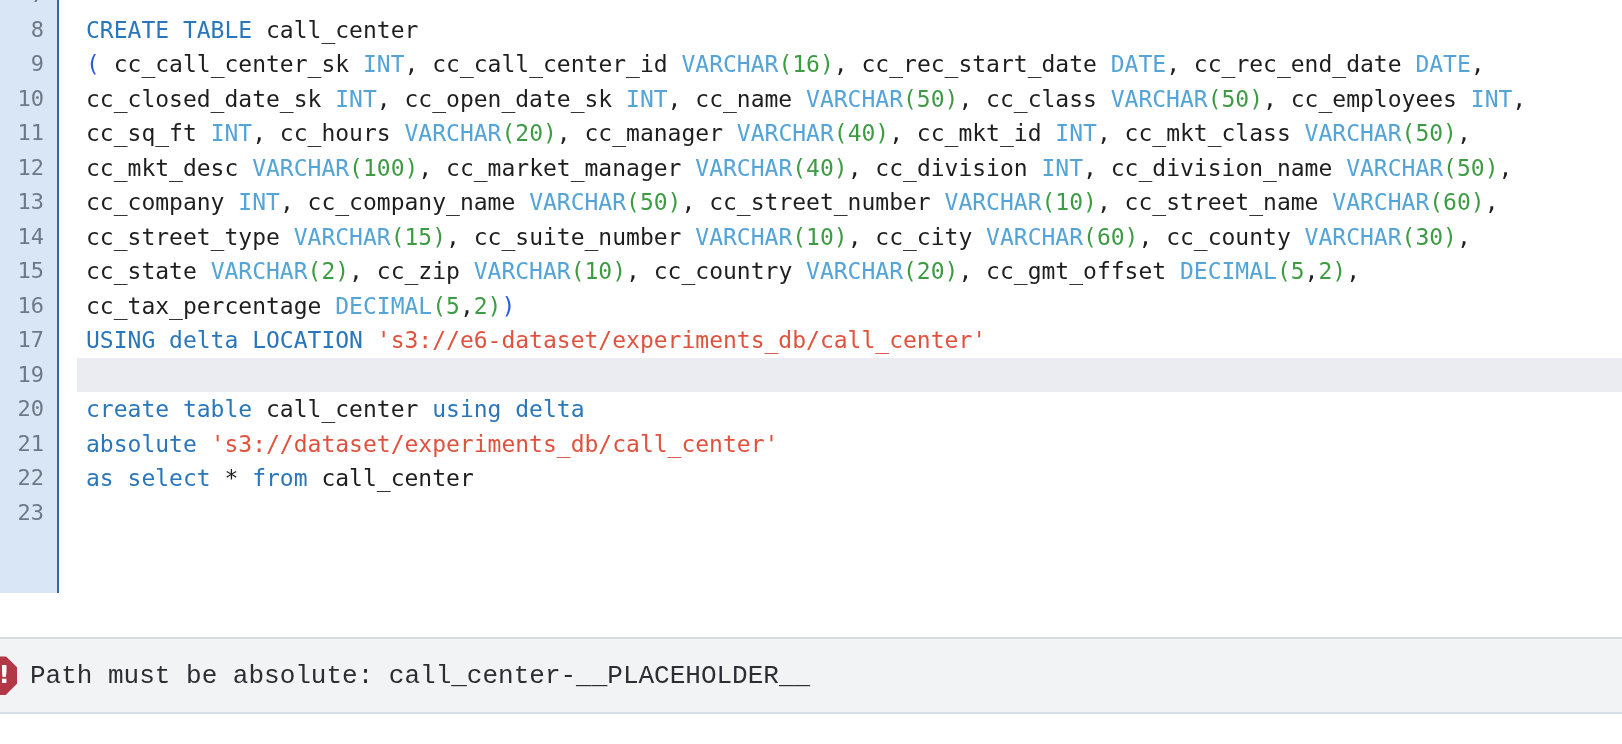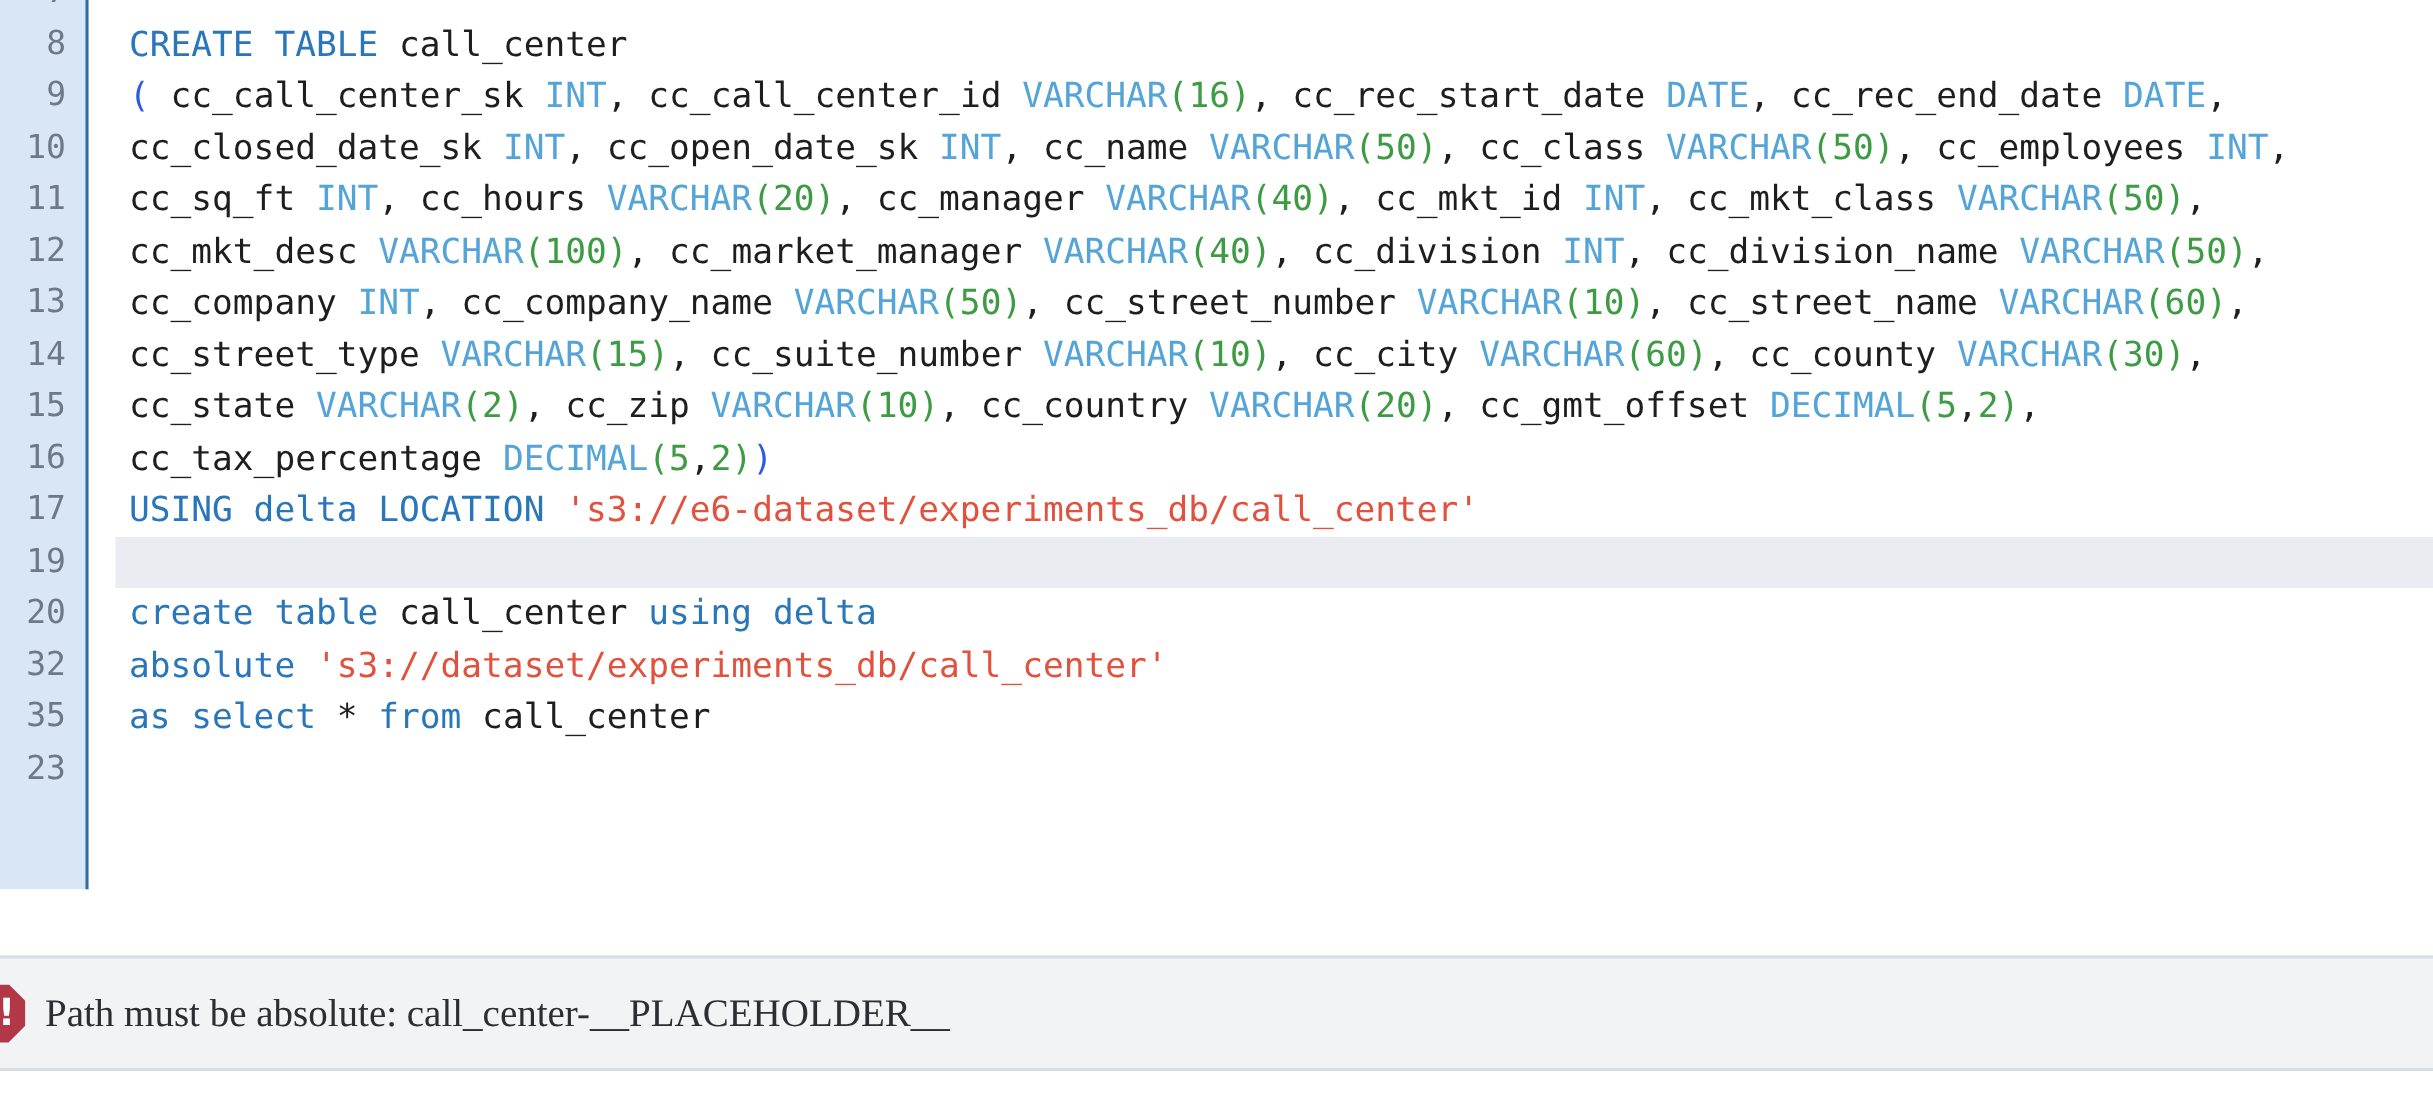--- a/index.html
+++ b/index.html
@@ -87,21 +87,21 @@
     right: 7px;
     top: 50%;
     transform: translateY(-52%);
     color: #ffffff;
     font-weight: bold;
     font-size: 25px;
     font-family: "DejaVu Sans", sans-serif;
   }
   .error-text {
     margin-left: 30px;
-    font-family: Liberation Serif, serif;
+    font-family: Liberation Mono, monospace;
     font-size: 26px;
     color: var(--c-err-text);
     white-space: pre;
   }
 </style>
 </head>
 <body>
 
 <div class="editor">
   <div class="gutter-bg"></div>
@@ -112,22 +112,22 @@
       <div class="row"><div class="ln">10</div><div class="code"><span class="seg-p">cc_closed_date_sk </span><span class="seg-t">INT</span><span class="seg-p">, cc_open_date_sk </span><span class="seg-t">INT</span><span class="seg-p">, cc_name </span><span class="seg-t">VARCHAR</span><span class="seg-g">(50)</span><span class="seg-p">, cc_class </span><span class="seg-t">VARCHAR</span><span class="seg-g">(50)</span><span class="seg-p">, cc_employees </span><span class="seg-t">INT</span><span class="seg-p">,</span></div></div>
       <div class="row"><div class="ln">11</div><div class="code"><span class="seg-p">cc_sq_ft </span><span class="seg-t">INT</span><span class="seg-p">, cc_hours </span><span class="seg-t">VARCHAR</span><span class="seg-g">(20)</span><span class="seg-p">, cc_manager </span><span class="seg-t">VARCHAR</span><span class="seg-g">(40)</span><span class="seg-p">, cc_mkt_id </span><span class="seg-t">INT</span><span class="seg-p">, cc_mkt_class </span><span class="seg-t">VARCHAR</span><span class="seg-g">(50)</span><span class="seg-p">,</span></div></div>
       <div class="row"><div class="ln">12</div><div class="code"><span class="seg-p">cc_mkt_desc </span><span class="seg-t">VARCHAR</span><span class="seg-g">(100)</span><span class="seg-p">, cc_market_manager </span><span class="seg-t">VARCHAR</span><span class="seg-g">(40)</span><span class="seg-p">, cc_division </span><span class="seg-t">INT</span><span class="seg-p">, cc_division_name </span><span class="seg-t">VARCHAR</span><span class="seg-g">(50)</span><span class="seg-p">,</span></div></div>
       <div class="row"><div class="ln">13</div><div class="code"><span class="seg-p">cc_company </span><span class="seg-t">INT</span><span class="seg-p">, cc_company_name </span><span class="seg-t">VARCHAR</span><span class="seg-g">(50)</span><span class="seg-p">, cc_street_number </span><span class="seg-t">VARCHAR</span><span class="seg-g">(10)</span><span class="seg-p">, cc_street_name </span><span class="seg-t">VARCHAR</span><span class="seg-g">(60)</span><span class="seg-p">,</span></div></div>
       <div class="row"><div class="ln">14</div><div class="code"><span class="seg-p">cc_street_type </span><span class="seg-t">VARCHAR</span><span class="seg-g">(15)</span><span class="seg-p">, cc_suite_number </span><span class="seg-t">VARCHAR</span><span class="seg-g">(10)</span><span class="seg-p">, cc_city </span><span class="seg-t">VARCHAR</span><span class="seg-g">(60)</span><span class="seg-p">, cc_county </span><span class="seg-t">VARCHAR</span><span class="seg-g">(30)</span><span class="seg-p">,</span></div></div>
       <div class="row"><div class="ln">15</div><div class="code"><span class="seg-p">cc_state </span><span class="seg-t">VARCHAR</span><span class="seg-g">(2)</span><span class="seg-p">, cc_zip </span><span class="seg-t">VARCHAR</span><span class="seg-g">(10)</span><span class="seg-p">, cc_country </span><span class="seg-t">VARCHAR</span><span class="seg-g">(20)</span><span class="seg-p">, cc_gmt_offset </span><span class="seg-t">DECIMAL</span><span class="seg-g">(5</span><span class="seg-p">,</span><span class="seg-g">2)</span><span class="seg-p">,</span></div></div>
       <div class="row"><div class="ln">16</div><div class="code"><span class="seg-p">cc_tax_percentage </span><span class="seg-t">DECIMAL</span><span class="seg-g">(5</span><span class="seg-p">,</span><span class="seg-g">2)</span><span class="seg-b">)</span></div></div>
       <div class="row"><div class="ln">17</div><div class="code"><span class="seg-k">USING delta LOCATION </span><span class="seg-s">'s3://e6-dataset/experiments_db/call_center'</span></div></div>
       <div class="row hl"><div class="ln">19</div><div class="code"></div></div>
       <div class="row"><div class="ln">20</div><div class="code"><span class="seg-k">create table</span><span class="seg-p"> call_center </span><span class="seg-k">using delta</span></div></div>
-      <div class="row"><div class="ln">32</div><div class="code"><span class="seg-k">absolute </span><span class="seg-s">'s3://dataset/experiments_db/call_center'</span></div></div>
-      <div class="row"><div class="ln">35</div><div class="code"><span class="seg-k">as select</span><span class="seg-p"> * </span><span class="seg-k">from</span><span class="seg-p"> call_center</span></div></div>
+      <div class="row"><div class="ln">21</div><div class="code"><span class="seg-k">absolute </span><span class="seg-s">'s3://dataset/experiments_db/call_center'</span></div></div>
+      <div class="row"><div class="ln">22</div><div class="code"><span class="seg-k">as select</span><span class="seg-p"> * </span><span class="seg-k">from</span><span class="seg-p"> call_center</span></div></div>
       <div class="row"><div class="ln">23</div><div class="code"></div></div>
     </div>
 </div>
 
 <div class="gap"></div>
 
 <div class="error-bar">
   <div class="badge">
     <span>!</span>
   </div>

